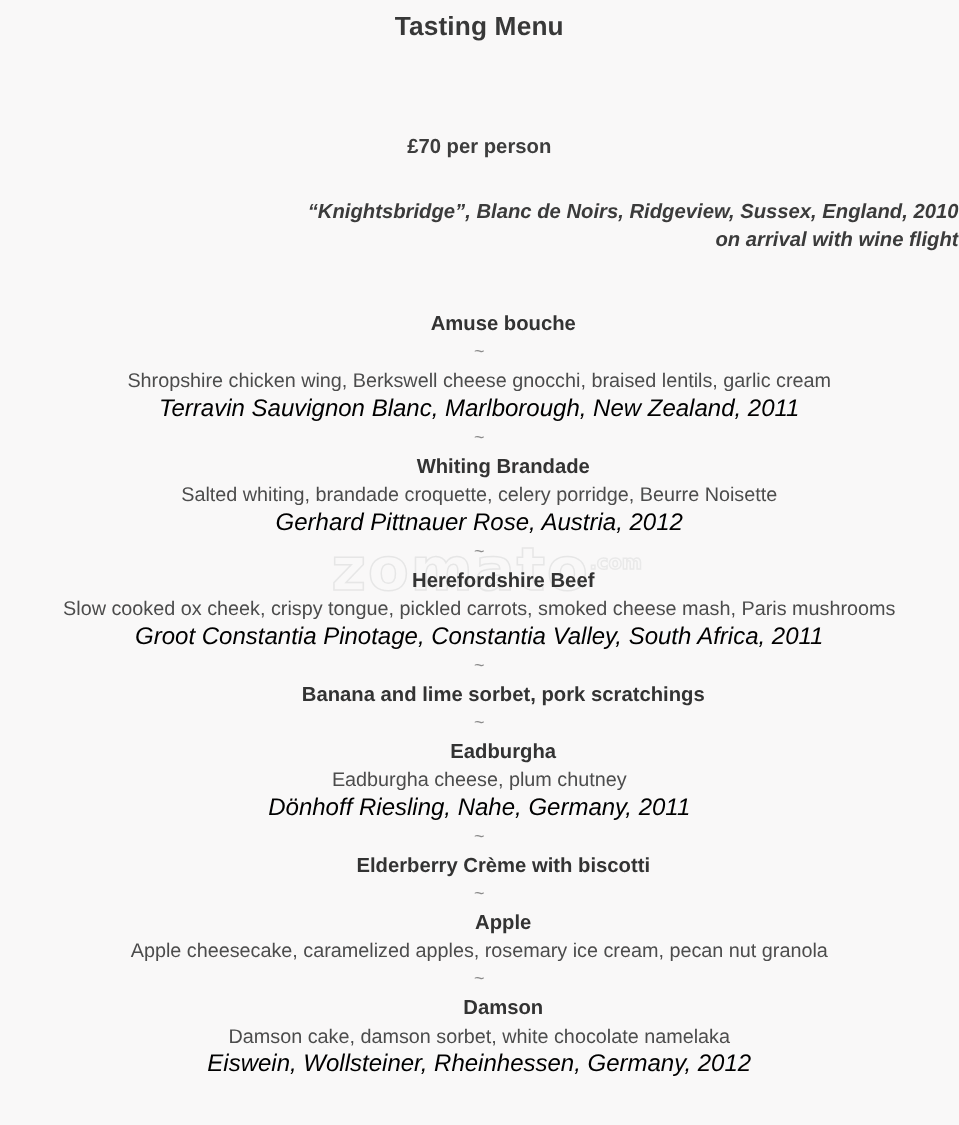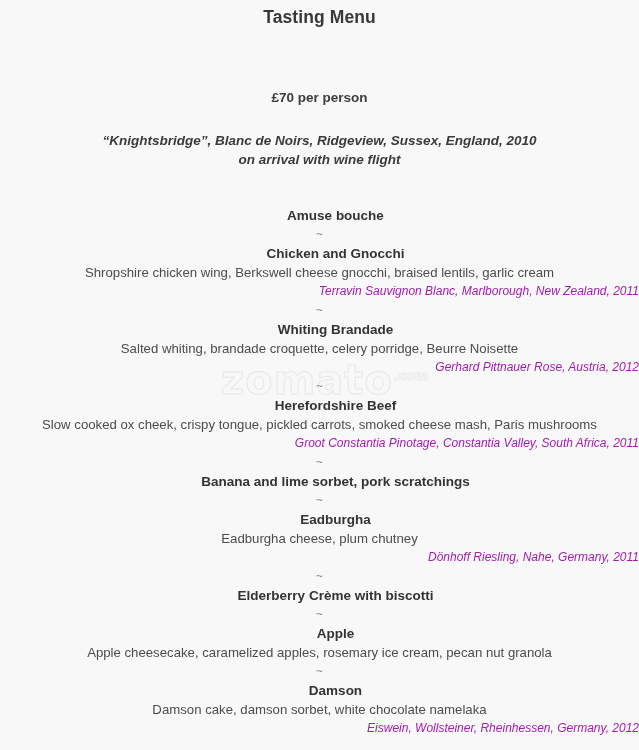--- a/index.html
+++ b/index.html
@@ -71,20 +71,21 @@
   .price-line {
     font-size: 13.5px;
     font-weight: 700;
     color: #3d3d3d;
     line-height: 20px;
   }
 
   
   .aperitif-block {
     margin-top: 23px;
+    text-align: right;
   }
   .aperitif-line {
     font-size: 13.5px;
     font-weight: 700;
     font-style: italic;
     color: #3b3b3b;
     line-height: 19px;
   }
 
   
@@ -99,26 +100,25 @@
     line-height: 19px;
     margin-left: 32px;
   }
   .course-desc {
     font-size: 13.2px;
     font-weight: 400;
     color: #4c4c4c;
     line-height: 19px;
   }
   .course-wine {
-    font-size: 12px;
+    font-size: 16px;
     font-style: italic;
     font-weight: 400;
-    color: #a21caf;
-    line-height: 19px;
-    text-align: right;
+    color: #000000;
+    line-height: 19px;
   }
   .separator {
     font-size: 12px;
     color: #8c8c8c;
     line-height: 19px;
     height: 19px;
   }
 </style>
 </head>
 <body>
@@ -141,21 +141,20 @@
     </div>
 
     <div class="courses">
 
       <div class="course">
         <div class="course-name">Amuse bouche</div>
       </div>
       <div class="separator">~</div>
 
       <div class="course">
-        <div class="course-name">Chicken and Gnocchi</div>
         <div class="course-desc">Shropshire chicken wing, Berkswell cheese gnocchi, braised lentils, garlic cream</div>
         <div class="course-wine">Terravin Sauvignon Blanc, Marlborough, New Zealand, 2011</div>
       </div>
       <div class="separator">~</div>
 
       <div class="course">
         <div class="course-name">Whiting Brandade</div>
         <div class="course-desc">Salted whiting, brandade croquette, celery porridge, Beurre Noisette</div>
         <div class="course-wine">Gerhard Pittnauer Rose, Austria, 2012</div>
       </div>

